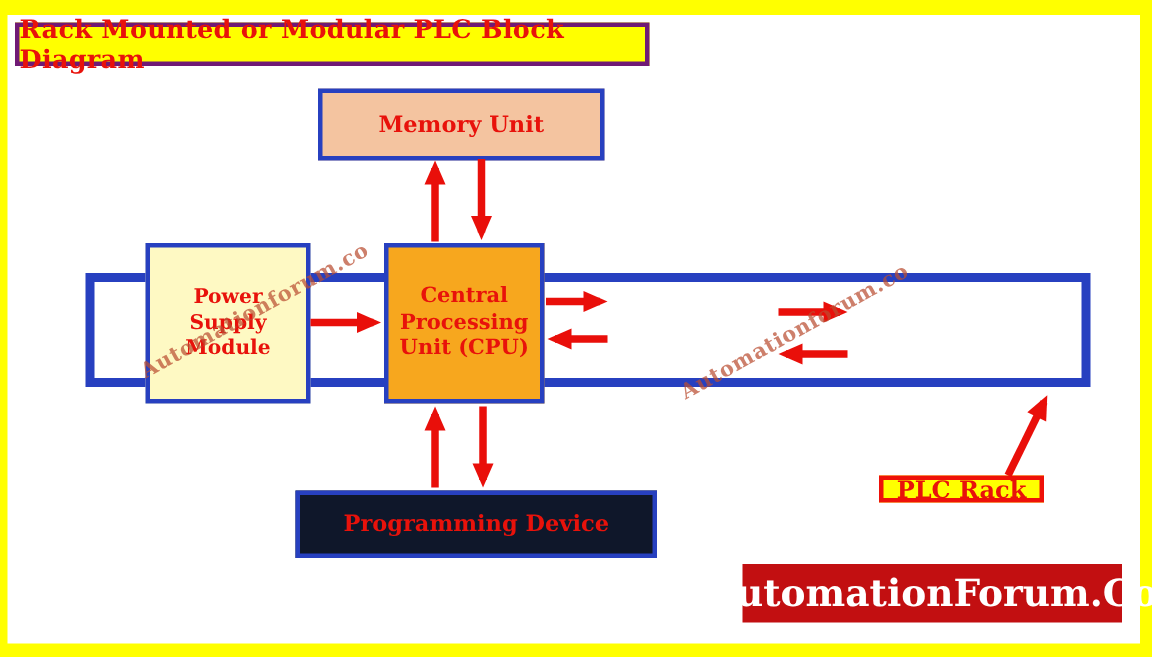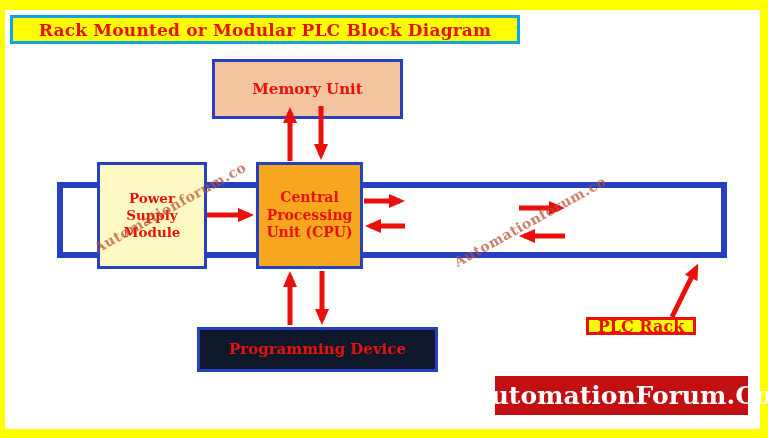--- a/index.html
+++ b/index.html
@@ -10,38 +10,38 @@
     font-family:"DejaVu Serif","Liberation Serif",serif;
     overflow:hidden;
   }
   #inner{
     position:absolute;left:5px;top:10px;width:755px;height:419px;
     background:#FFFFFF;
   }
   .abs{position:absolute;box-sizing:border-box;}
   
   #title-box{
-    left:10px;top:15px;width:510px;height:29px;
-    background:#FFFF00;border:3px solid #0ea5e9;
+    left:10px;top:15px;width:423px;height:29px;
+    background:#FFFF00;border:3px solid #701a75;
     display:flex;align-items:center;justify-content:center;
     color:#E8120B;font-weight:bold;font-size:17px;letter-spacing:.2px;
   }
   
   #rack{
     left:57px;top:182px;width:670px;height:76px;
     border:6px solid #2740C0;background:transparent;
   }
   
   .block{
     border:3px solid #2740C0;
     display:flex;align-items:center;justify-content:center;text-align:center;
     color:#E8120B;font-weight:bold;font-size:14px;line-height:1.25;
     z-index:3;
   }
-  #block-memory{left:212px;top:59px;width:191px;height:60px;background:#F4C4A0;font-size:15px;}
+  #block-memory{left:212px;top:59px;width:191px;height:48px;background:#F4C4A0;font-size:15px;}
   #block-power-supply{left:97px;top:162px;width:110px;height:107px;background:#fef9c3;font-size:13.5px;}
   #block-cpu{left:256px;top:162px;width:107px;height:107px;background:#F7A71E;}
   #block-input{left:407px;top:163px;width:110px;height:106px;background:#FDF300;font-size:15px;}
   #block-output{left:567px;top:163px;width:110px;height:106px;background:#2FD5F2;font-size:14.5px;}
   #block-programming{left:197px;top:327px;width:241px;height:45px;background:#0f172a;font-size:15px;}
   .wrap-narrow{display:inline-block;width:100px;}
   .wrap-xnarrow{display:inline-block;width:70px;}
   
   #plc-rack-label{
     left:586px;top:317px;width:110px;height:18px;

